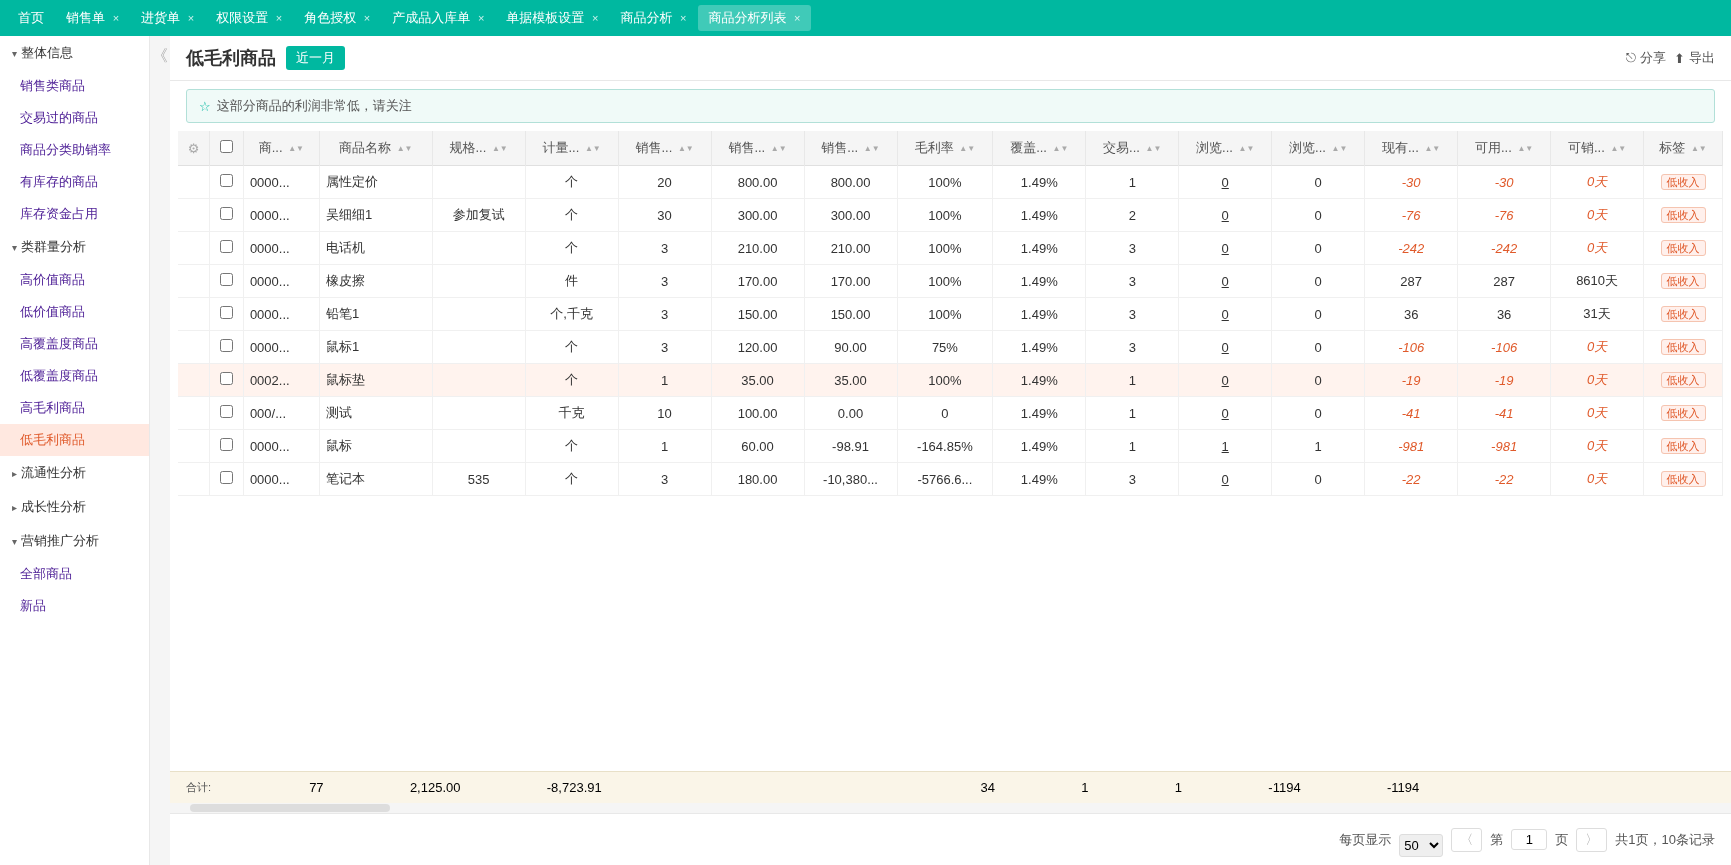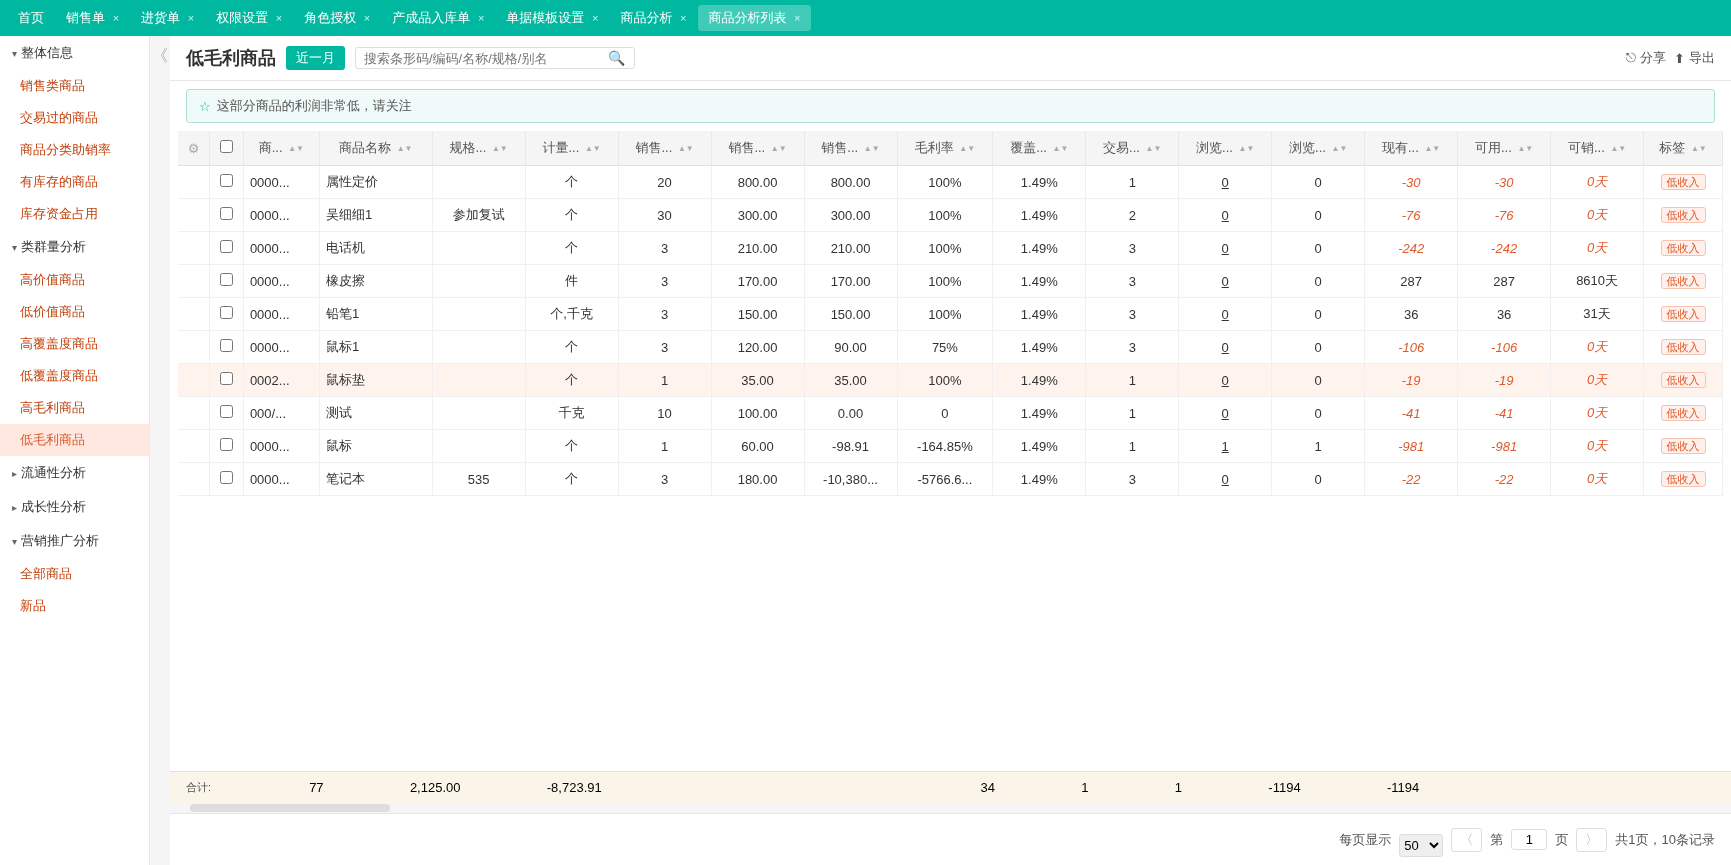--- a/index.html
+++ b/index.html
@@ -40,21 +40,21 @@
       display: flex;
       align-items: center;
       padding: 8px 12px;
       color: #333;
       font-size: 13px;
       cursor: pointer;
     }
     .sidebar-section-title .arrow { margin-right: 4px; font-size: 10px; color: #666; }
     .sidebar-item {
       padding: 7px 12px 7px 20px;
-      color: #c2410c;
+      color: #4c1d95;
       cursor: pointer;
       font-size: 13px;
     }
     .sidebar-item.active { background: #ffe8e0; color: #e05a2b; }
 
     
     .main-content {
       flex: 1;
       display: flex;
       flex-direction: column;
@@ -317,24 +317,20 @@
     <div class="sidebar-item">新品</div>
   </div>
 
   <div class="collapse-btn">《</div>
 
   <div class="main-content">
 
     <div class="page-header">
       <span class="page-title">低毛利商品</span>
       <button class="filter-btn">近一月</button>
-      <div class="search-box">
-        <input type="text" placeholder="搜索条形码/编码/名称/规格/别名" style="">
-        <span class="search-icon">🔍</span>
-      </div>
       <div class="header-actions">
         <button class="action-btn">
           <span>⎋</span>
           <span>分享</span>
         </button>
         <button class="action-btn">
           <span>⬆</span>
           <span>导出</span>
         </button>
       </div>

